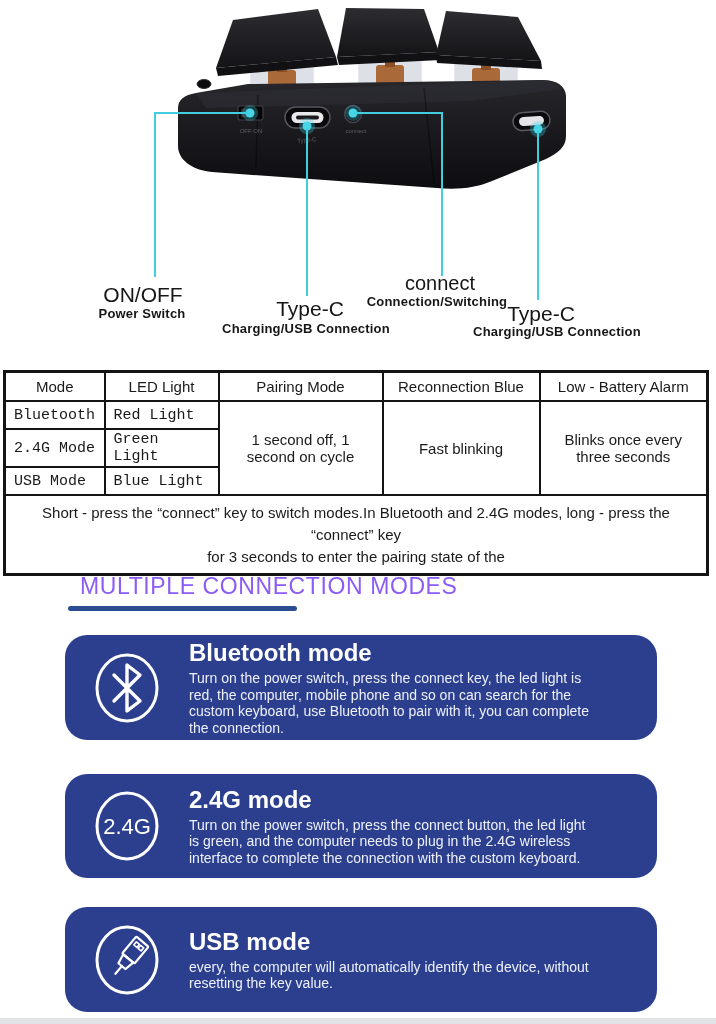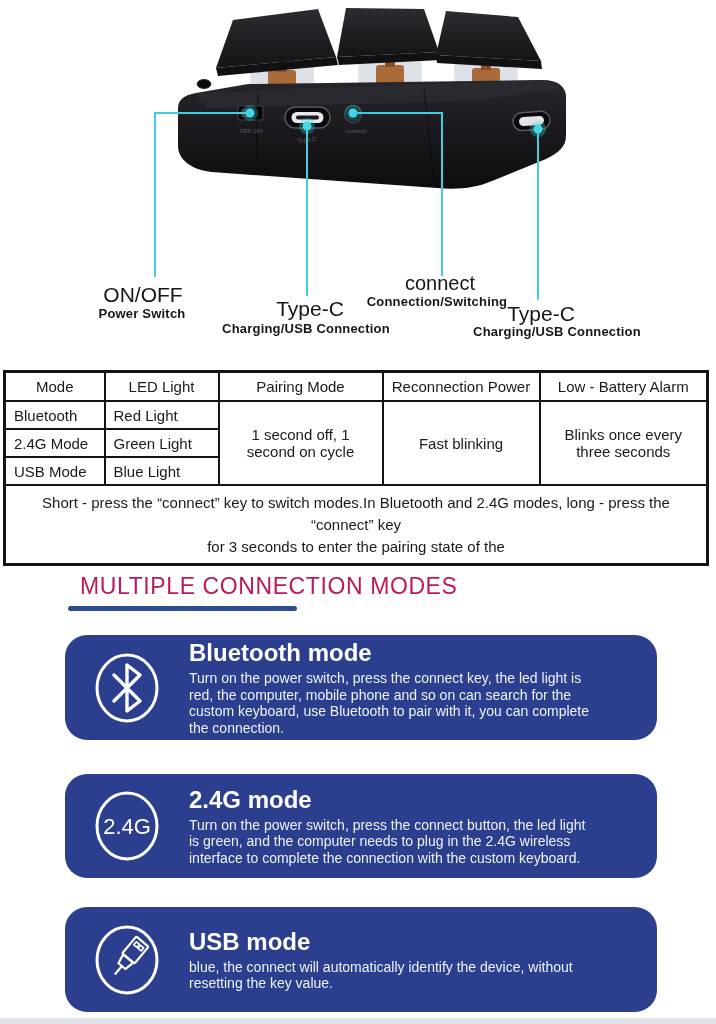--- a/index.html
+++ b/index.html
@@ -14,28 +14,28 @@
   .cl-big{font-size:21px;font-weight:400;}
   .cl-small{font-size:13px;font-weight:700;letter-spacing:.2px;}
 
   
   #spec-table{position:absolute;left:3px;top:370px;border-collapse:collapse;
               table-layout:fixed;width:703px;font-size:15px;color:#1a1a1a;
               border:3px solid #141414;}
   #spec-table th,#spec-table td{border:2px solid #141414;vertical-align:middle;
               font-weight:400;padding:1px 8px;}
   #spec-table th{height:25px;text-align:center;}
-  td.lcell{text-align:left;padding-left:6px;height:24px;}
+  td.lcell{text-align:left;padding-left:6px;height:24px;font-family:Liberation Mono, monospace;}
   td.ccell{text-align:center;}
   td.note-cell{height:75px;text-align:center;}
   .note-line{line-height:22px;font-size:15px;}
 
   
   #modes-heading{position:absolute;left:80px;top:573px;font-size:23px;font-weight:400;
-                 letter-spacing:.6px;color:#be185d;line-height:26px;white-space:nowrap;}
+                 letter-spacing:.6px;color:#8b5cf6;line-height:26px;white-space:nowrap;}
   #modes-underline{position:absolute;left:68px;top:606px;width:229px;height:5px;
                  background:#2d4d92;border-radius:2.5px;}
 
   .mode-card{position:absolute;left:65px;width:592px;background:#2b3f8e;border-radius:22px;
              color:#ffffff;display:flex;align-items:center;}
   .card-icon{width:124px;flex:0 0 124px;display:flex;justify-content:center;align-items:center;}
   .card-text{flex:1;padding-right:6px;}
   .card-title{font-size:24px;font-weight:700;line-height:27px;margin-bottom:4px;}
   .card-line{font-size:14px;line-height:16.5px;white-space:nowrap;color:#eef1fa;}
 
@@ -150,21 +150,21 @@
       <col style="width:114px">
       <col style="width:164px">
     <col style="width:157px">
       <col style="width:168px">
   </colgroup>
   <tbody>
       <tr>
     <th>Mode</th>
     <th>LED Light</th>
     <th>Pairing Mode</th>
-    <th>Reconnection Power</th>
+    <th>Reconnection Blue</th>
     <th>Low - Battery Alarm</th>
   </tr>
   <tr>
     <td class="lcell">Bluetooth</td>
     <td class="lcell">Red Light</td>
     <td class="ccell" rowspan="3">1 second off, 1 second on cycle</td>
     <td class="ccell" rowspan="3">Fast blinking</td>
     <td class="ccell" rowspan="3">Blinks once every three seconds</td>
   </tr>
   <tr>
@@ -226,18 +226,18 @@
         <rect x="28" y="14" width="16" height="22" rx="1.5"></rect>
         <rect x="31.5" y="18" width="4" height="4" stroke-width="1.6"></rect>
         <rect x="37" y="18" width="4" height="4" stroke-width="1.6"></rect>
         <path d="M29.5,36 L42.5,36 L40.5,46 L31.5,46 Z"></path>
         <path d="M36,46 L36,56"></path>
       </g>
     </svg>
   </div>
   <div class="card-text">
     <div class="card-title">USB mode</div>
-    <div class="card-line">blue, the connect will automatically identify the device, without</div>
+    <div class="card-line">every, the computer will automatically identify the device, without</div>
     <div class="card-line">resetting the key value.</div>
   </div>
 </div>
 
 <div id="bottom-strip"></div>
 
 </body></html>

